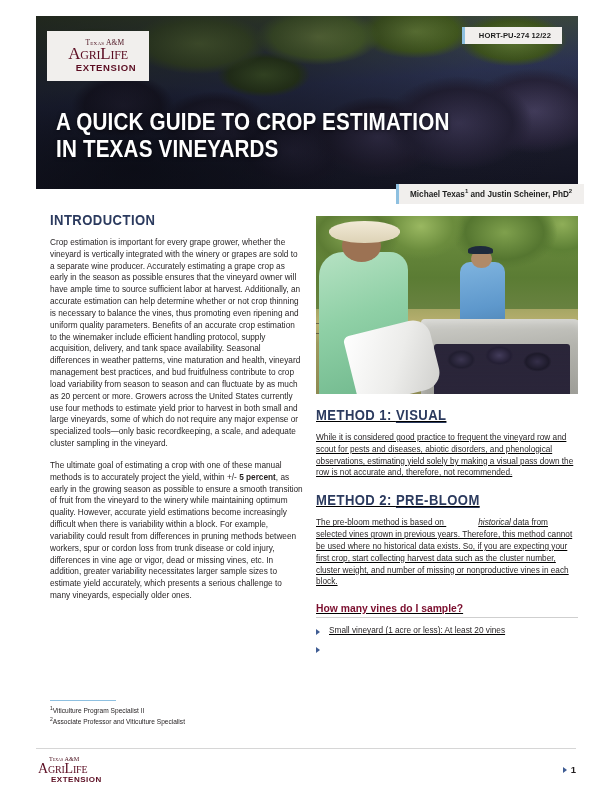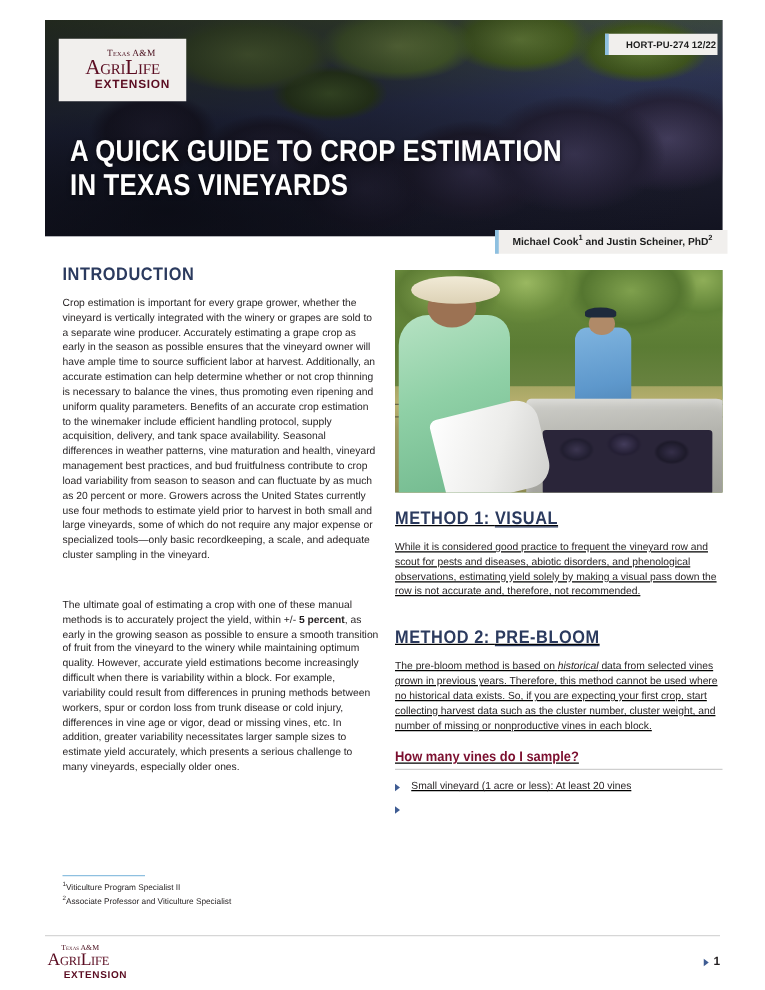--- a/index.html
+++ b/index.html
@@ -102,24 +102,24 @@
     font-weight: 700;
     color: #5b0d22;
     letter-spacing: 0.6px;
     line-height: 1.1;
     margin-left: 16px;
   }
 
   
   .pub-plate {
     position: absolute;
-    right: 4px;
+    right: 16px;
     top: 11px;
     background: #f1efed;
-    padding: 4px 1px 4px 14px;
+    padding: 4px 11px 4px 14px;
     font-size: 7.6px;
     font-weight: 700;
     color: #1d1d1d;
     letter-spacing: 0.1px;
     z-index: 6;
     border-left: 3px solid #8ec0e0;
   }
 
   
   .banner-title {
@@ -187,25 +187,25 @@
     text-decoration: underline;
     text-underline-offset: 2px;
     text-decoration-thickness: 1.4px;
   }
 
   p.body {
     font-size: 8.25px;
     line-height: 1.435;
     color: #231f20;
     text-align: left;
-    margin-bottom: 28px;
+    margin-bottom: 10px;
   }
   p.body:last-child { margin-bottom: 12px; }
   p.body b { font-weight: 700; }
-  p.body i { font-style: italic; }
+  p.body i { font-style: italic; margin-left: 32px; }
 
   
   .photo-frame {
     width: 262px;
     height: 178px;
     overflow: hidden;
     position: relative;
     background: #6d8a4a;
     margin-bottom: 13px;
   }
@@ -403,21 +403,21 @@
     </div>
 
     <div class="pub-plate">HORT-PU-274  12/22</div>
 
     <div class="banner-title">
       <div>A Quick Guide to Crop Estimation</div>
       <div>in Texas Vineyards</div>
     </div>
   </div>
 
-  <div class="byline-plate"><span>Michael Cook</span><sup>1</sup><span> and </span><span>Justin Scheiner, PhD</span><sup>2</sup></div>
+  <div class="byline-plate"><span>Michael Texas</span><sup>1</sup><span> and </span><span>Justin Scheiner, PhD</span><sup>2</sup></div>
 
   <div class="col-left">
     <div class="h1-section">Introduction</div>
     <p class="body">Crop estimation is important for every grape grower, whether the vineyard is vertically integrated with the winery or grapes are sold to a separate wine producer. Accurately estimating a grape crop as early in the season as possible ensures that the vineyard owner will have ample time to source sufficient labor at harvest. Additionally, an accurate estimation can help determine whether or not crop thinning is necessary to balance the vines, thus promoting even ripening and uniform quality parameters. Benefits of an accurate crop estimation to the winemaker include efficient handling protocol, supply acquisition, delivery, and tank space availability. Seasonal differences in weather patterns, vine maturation and health, vineyard management best practices, and bud fruitfulness contribute to crop load variability from season to season and can fluctuate by as much as 20 percent or more. Growers across the United States currently use four methods to estimate yield prior to harvest in both small and large vineyards, some of which do not require any major expense or specialized tools—only basic recordkeeping, a scale, and adequate cluster sampling in the vineyard.</p>
     <p class="body"><span>The ultimate goal of estimating a crop with one of these manual methods is to accurately project the yield, within +/- </span><b>5 percent</b><span>, as early in the growing season as possible to ensure a smooth transition of fruit from the vineyard to the winery while maintaining optimum quality. However, accurate yield estimations become increasingly difficult when there is variability within a block. For example, variability could result from differences in pruning methods between workers, spur or cordon loss from trunk disease or cold injury, differences in vine age or vigor, dead or missing vines, etc. In addition, greater variability necessitates larger sample sizes to estimate yield accurately, which presents a serious challenge to many vineyards, especially older ones.</span></p>
   </div>
 
   <div class="footnote-wrap">
     <div class="footnote-rule"></div>
     <div class="footnote"><sup>1</sup><span>Viticulture Program Specialist II</span></div>
@@ -440,21 +440,21 @@
           <div class="bin-grapes"></div>
         </div>
         <div class="man-body"></div>
         <div class="man-head"></div>
         <div class="man-hat"></div>
         <div class="bucket"></div>
       </div>
     </div>
 
     <div class="h1-section"><span>Method 1: </span><span class="uline">Visual</span></div>
-    <p class="body" style="margin-bottom:23px;">While it is considered good practice to frequent the vineyard row and scout for pests and diseases, abiotic disorders, and phenological observations, estimating yield solely by making a visual pass down the row is not accurate and, therefore, not recommended.</p>
+    <p class="body" style="margin-bottom:13px;">While it is considered good practice to frequent the vineyard row and scout for pests and diseases, abiotic disorders, and phenological observations, estimating yield solely by making a visual pass down the row is not accurate and, therefore, not recommended.</p>
 
     <div class="h1-section"><span>Method 2: </span><span class="uline">Pre-Bloom</span></div>
     <p class="body" style="margin-bottom:14px;"><span>The pre-bloom method is based on </span><i>historical</i><span> data from selected vines grown in previous years. Therefore, this method cannot be used where no historical data exists. So, if you are expecting your first crop, start collecting harvest data such as the cluster number, cluster weight, and number of missing or nonproductive vines in each block.</span></p>
 
     <div class="h2-sub">How many vines do I sample?</div>
     <div class="sub-rule"></div>
 
     <ul class="bullets">
       <li><span class="tri"></span><span>Small vineyard (1 acre or less): At least 20 vines</span></li>
       <li><span class="tri"></span></li>

